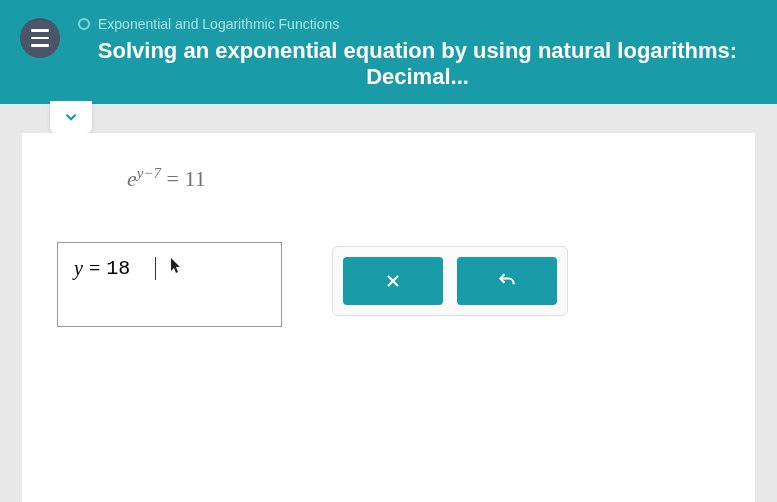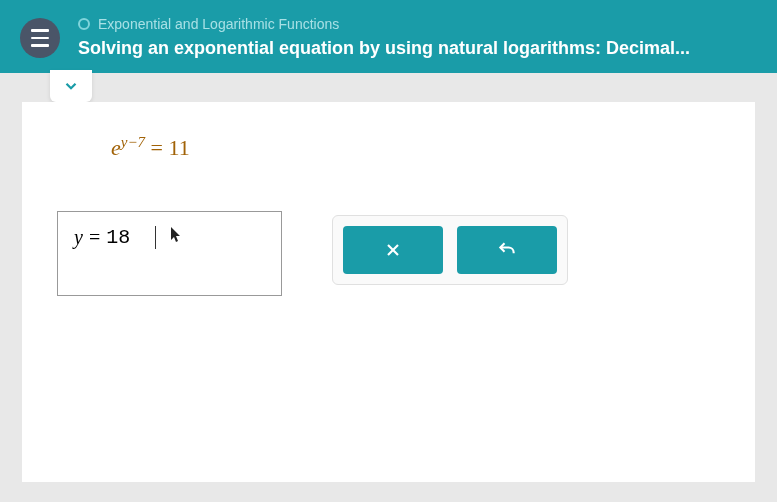--- a/index.html
+++ b/index.html
@@ -37,40 +37,41 @@
     }
     .menu-btn span {
       width: 18px;
       height: 2.5px;
       background: white;
       border-radius: 1px;
     }
     .header-text {
       flex: 1;
       padding-top: 2px;
+      text-align: center;
     }
     .breadcrumb {
       display: flex;
       align-items: center;
       gap: 8px;
       margin-bottom: 6px;
     }
     .circle-icon {
       width: 12px;
       height: 12px;
       border: 2px solid #7fd4db;
       border-radius: 50%;
     }
     .breadcrumb-text {
       color: #a8e0e5;
       font-size: 14px;
     }
     .title {
       color: white;
-      font-size: 18px;
+      font-size: 22px;
       font-weight: bold;
     }
     .collapse-tab {
       background: white;
       width: 42px;
       height: 32px;
       margin-left: 50px;
       margin-top: -3px;
       border-bottom-left-radius: 6px;
       border-bottom-right-radius: 6px;
@@ -96,23 +97,23 @@
       line-height: 1.5;
       margin-bottom: 20px;
     }
     .instructions .var {
       font-style: italic;
       font-family: 'Times New Roman', serif;
     }
     .equation {
       font-family: 'Times New Roman', serif;
       font-size: 22px;
-      margin-left: 54px;
+      margin-left: 70px;
       margin-bottom: 50px;
-      color: #a16207;
+      color: #737373;
     }
     .equation .base {
       font-style: italic;
     }
     .equation .exp {
       font-size: 15px;
       vertical-align: super;
       font-style: italic;
     }
     .answer-row {

